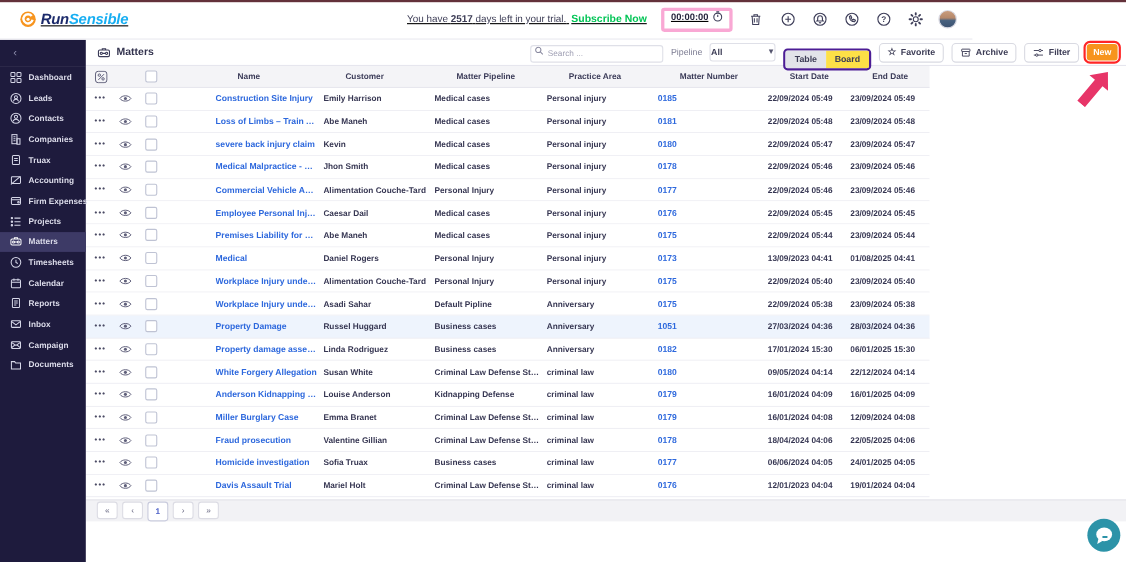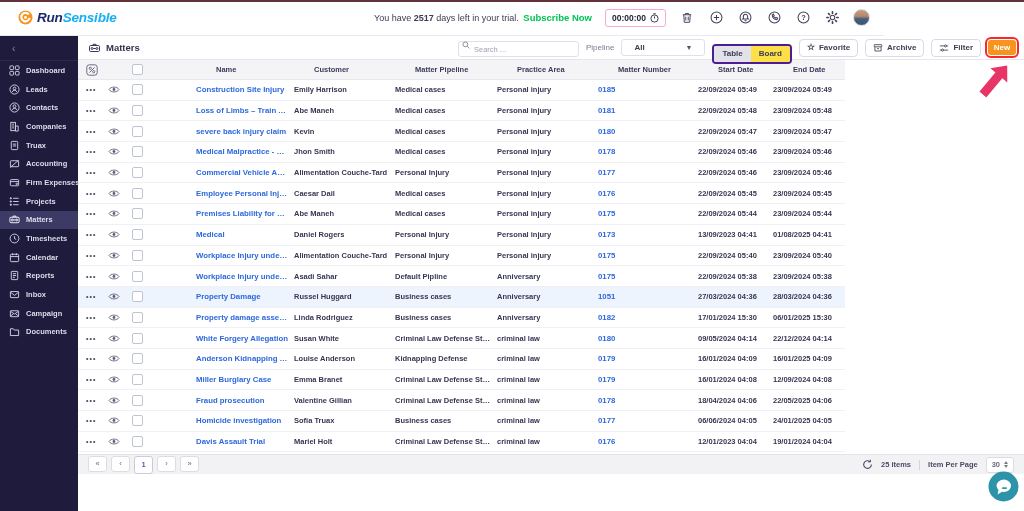--- a/index.html
+++ b/index.html
@@ -1,29 +1,29 @@
 <!DOCTYPE html>
 <html><head>
 <meta charset="utf-8">
 <style>
   html,body{margin:0;padding:0;}
   body{width:1024px;height:511px;overflow:hidden;font-family:"Liberation Sans",sans-serif;background:#fff;position:relative;}
   .screen{position:absolute;inset:0;}
   .top-edge{position:absolute;top:0;left:0;width:1024px;height:2px;background:#63313a;z-index:30;}
 
   
-  .topbar{position:absolute;top:0;left:0;width:884px;height:36px;background:#fff;border-bottom:1px solid #e9e9f0;display:flex;align-items:center;justify-content:space-between;box-sizing:border-box;padding:0 14px 0 18px;z-index:5;}
+  .topbar{position:absolute;top:0;left:0;width:884px;height:36px;background:#fff;border-bottom:1px solid #e9e9f0;display:flex;align-items:center;justify-content:space-between;box-sizing:border-box;padding:0 14px 0 18px;z-index:5;text-decoration:underline;}
   .logo{display:flex;align-items:center;gap:4px;}
   .logo-text{font-size:13.5px;font-weight:bold;font-style:italic;letter-spacing:-.2px;}
   .logo-run{color:#1c2a6b;} .logo-sensible{color:#17aef2;}
   .top-right{display:flex;align-items:center;gap:13px;}
   .trial{font-size:9px;color:#3c3c55;}
   .trial b{font-weight:bold;}
   .subscribe{font-size:9.5px;font-weight:bold;color:#00c455;cursor:pointer;margin-left:2px;}
-  .timer{display:flex;align-items:center;gap:4px;border:1px solid #f9a8d4;border-radius:3px;height:16px;padding:0 6px;font-size:8.5px;font-weight:bold;color:#24243c;}
+  .timer{display:flex;align-items:flex-start;gap:4px;border:3px solid #f9a8d4;border-radius:3px;height:16px;padding:0 6px;font-size:8.5px;font-weight:bold;color:#24243c;}
   .tico{display:inline-flex;align-items:center;justify-content:center;width:16px;height:16px;cursor:pointer;}
   .avatar{width:15px;height:15px;border-radius:50%;background:linear-gradient(180deg,#c99c7c 0%,#b5886b 42%,#47617f 58%,#3c5270 100%);border:1px solid #d8d8e2;cursor:pointer;}
 
   
   .sidebar{position:absolute;top:36px;left:0;width:78px;height:475px;background:#1e1b3d;z-index:4;}
   .collapse{height:24px;display:flex;align-items:center;padding-left:12px;color:#8f8fae;font-size:10px;cursor:pointer;border-bottom:1px solid rgba(255,255,255,.06);}
   .side-item{height:18.7px;display:flex;align-items:center;gap:6px;padding-left:9px;cursor:pointer;}
   .side-item.active{background:#3d3a66;}
   .sicon{width:11px;height:11px;flex:0 0 11px;display:inline-flex;}
   .slabel{font-size:7.5px;font-weight:bold;color:#dcdcea;white-space:nowrap;}
@@ -31,21 +31,21 @@
   
   .main{position:absolute;top:36px;left:78px;width:946px;height:475px;background:#fff;}
   .main-header{height:24px;display:flex;align-items:center;justify-content:space-between;border-bottom:1px solid #e6e6ee;padding:0 4px 0 10px;box-sizing:border-box;background:#fff;}
   .page-title{display:flex;align-items:center;gap:5px;font-size:9.5px;font-weight:bold;color:#33334e;}
   .toolbar{display:flex;align-items:center;gap:7px;}
   .search-wrap{position:relative;}
   .search-wrap svg{position:absolute;left:4px;top:3.5px;}
   .search-input{width:100px;height:14px;border:1px solid #dfe0e8;border-radius:3px;font-size:7.5px;padding:0 4px 0 15px;color:#3c3c55;outline:none;box-sizing:content-box;font-family:"Liberation Sans",sans-serif;}
   .search-input::placeholder{color:#a0a0b4;}
   .pipe-label{font-size:8px;color:#7c7c92;}
-  .pipe-select{display:flex;align-items:center;justify-content:space-between;width:58px;height:15px;border:1px solid #dfe0e8;border-radius:3px;padding:0 12px;font-size:8px;font-weight:bold;color:#3c3c55;cursor:pointer;}
+  .pipe-select{display:flex;align-items:center;justify-content:space-between;width:58px;height:15px;border:1px solid #dfe0e8;border-radius:3px;padding:0 0;font-size:8px;font-weight:bold;color:#3c3c55;cursor:pointer;}
   .caret{font-size:7px;color:#55556e;}
   .segment{display:flex;border:2px solid #4c1d95;border-radius:4px;overflow:hidden;height:16px;margin-top:12px;}
   .seg{display:flex;align-items:center;justify-content:center;padding:0 8px;font-size:8px;font-weight:bold;color:#3c3c55;cursor:pointer;background:#fde047;}
   .seg.on{background:#e2e3e9;}
   .tbtn{display:flex;align-items:center;gap:4px;height:16px;border:1px solid #d9dae2;border-radius:4px;background:#fff;padding:0 7px;font-size:8px;font-weight:bold;color:#3c3c55;cursor:pointer;}
   .star{font-size:9px;line-height:1;color:#3c3c55;}
   .new-btn{display:flex;align-items:center;justify-content:center;width:28px;height:15px;background:#f7941e;color:#fff;font-size:8px;font-weight:bold;border-radius:3px;cursor:pointer;outline:2px solid #ff2626;outline-offset:1px;margin-right:4px;}
 
   
   .grid{display:grid;grid-template-columns:22px 24px 64px 98px 101px 102px 101px 100px 75px 72px;align-items:center;padding-left:8px;box-sizing:border-box;}
@@ -705,38 +705,20 @@
 </div>
 
     <div class="pagination">
       <div class="pgleft">
         <span class="pbtn">«</span>
         <span class="pbtn">‹</span>
         <span class="pbtn cur">1</span>
         <span class="pbtn">›</span>
         <span class="pbtn">»</span>
       </div>
-      <div class="pgright">
-        <span style="display:inline-flex;">
-            <svg width="11" height="11" viewBox="0 0 12 12" fill="none" stroke="#4a4a66" stroke-width="1.2">
-              <path d="M10.2 6a4.2 4.2 0 1 1-1.3-3"></path>
-              <path d="M9.2 0.8v2.4H6.8" stroke-width="1" fill="none"></path>
-            </svg>
-          </span>
-        <span>25 items</span>
-        <span class="vdiv"></span>
-        <span>Item Per Page</span>
-        <span class="pp-select">
-            <span>30</span>
-            <span class="updown">
-              <i class="up"></i>
-              <i class="dn"></i>
-            </span>
-          </span>
-      </div>
     </div>
   </main>
 
   <svg class="annot-arrow" width="26" height="38" viewBox="0 0 26 38">
     <polygon points="13,0 24,13 17.5,13 17.5,38 8.5,38 8.5,13 2,13" fill="#e73568"></polygon>
   </svg>
 
   <div class="chat-btn">
     <svg width="31" height="31" viewBox="0 0 31 31">
       <circle cx="15.5" cy="15.5" r="15" fill="#2c93a8"></circle>

